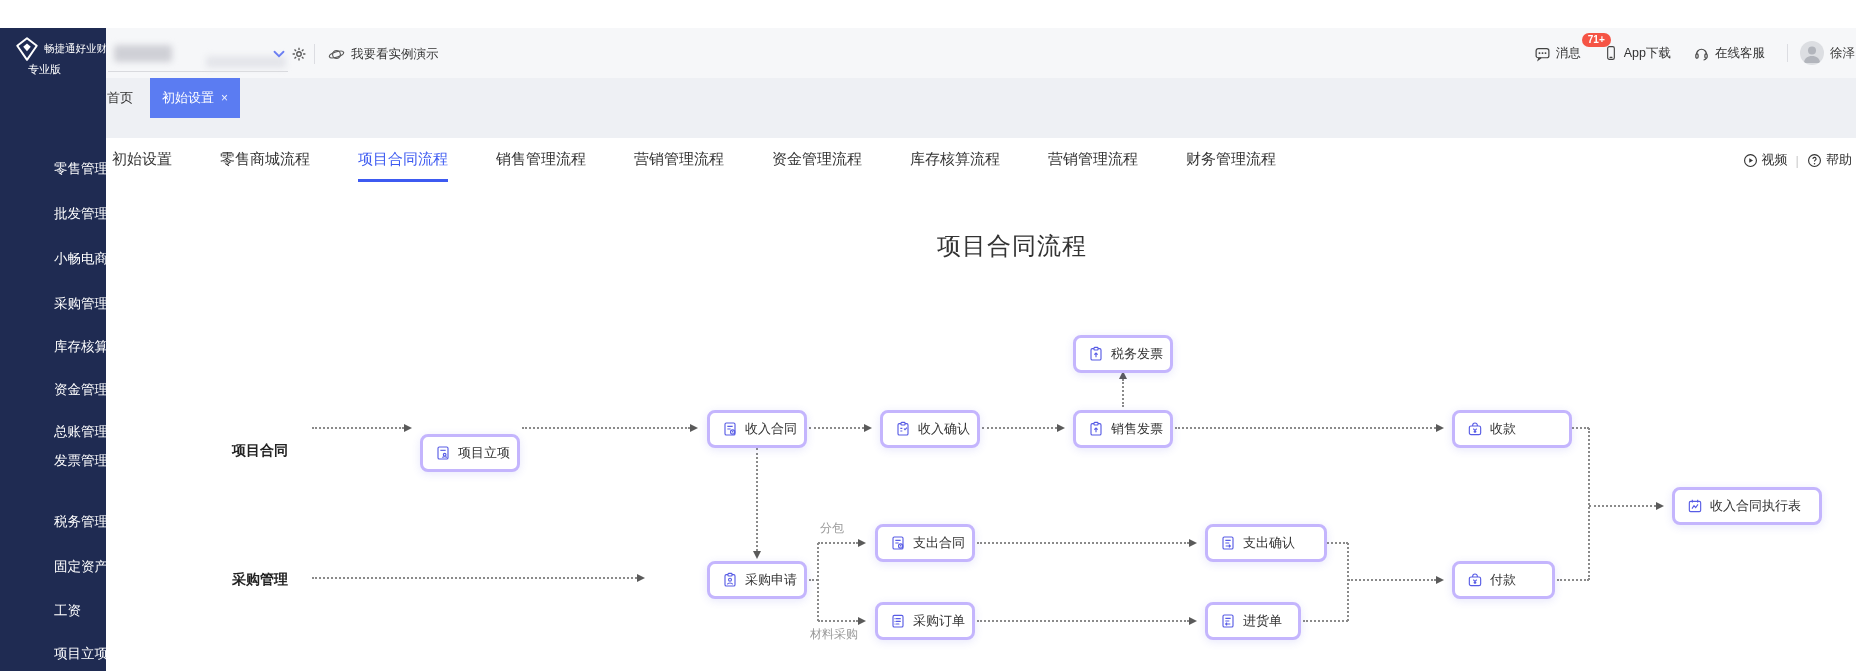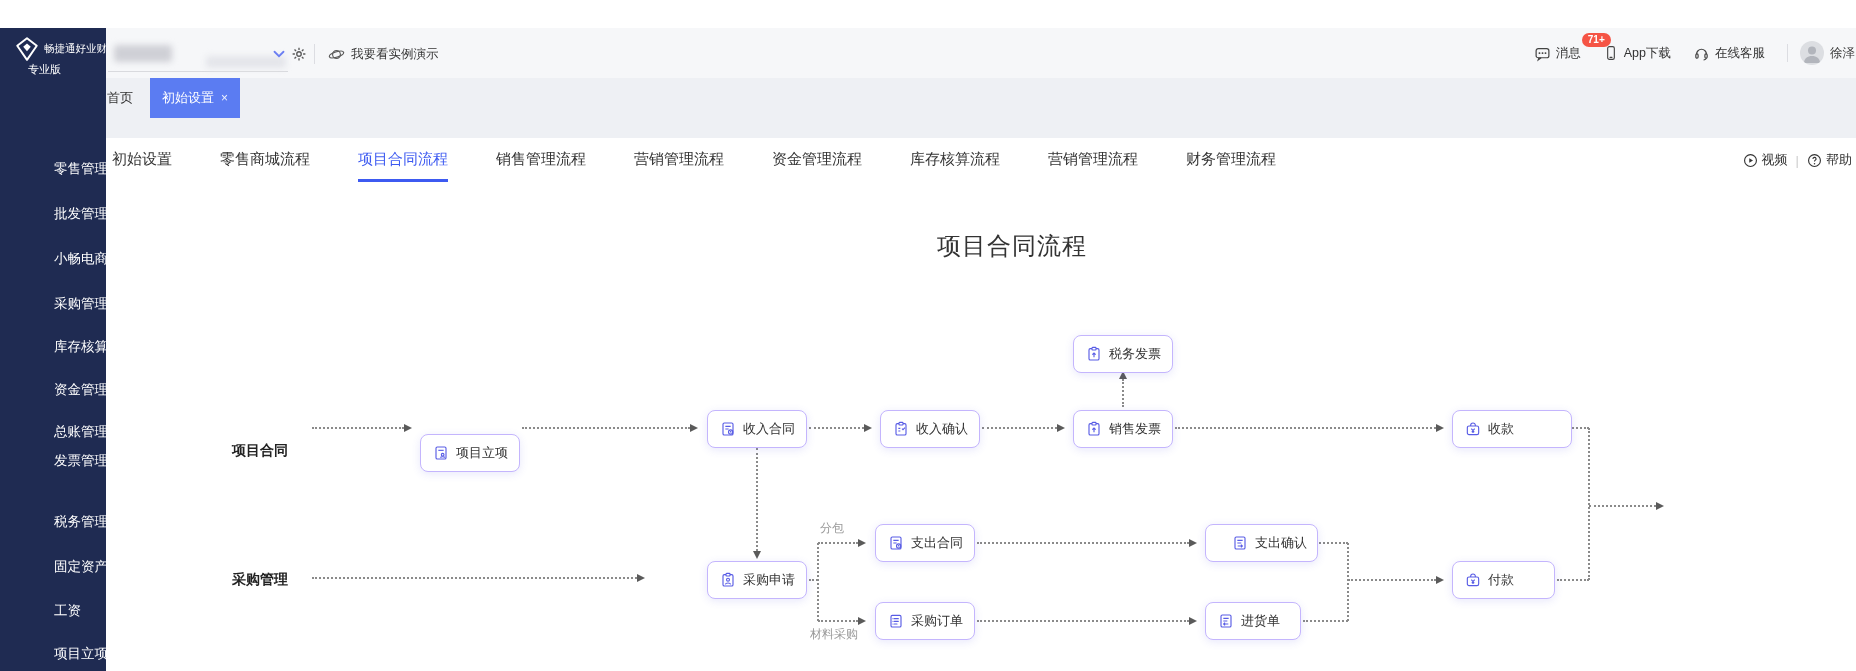--- a/index.html
+++ b/index.html
@@ -48,33 +48,33 @@
   .subtab.active { color:#3d5af1; border-bottom-color:#3d5af1; }
   .card-links { position:absolute; right:4px; top:138px; height:44px; display:flex; align-items:center; gap:8px; font-size:13px; color:#333; }
   .cl-item { display:flex; align-items:center; gap:4px; cursor:pointer; }
   .cl-sep { color:#ccc; }
 
   .flow-title { position:absolute; left:806px; top:230px; width:412px; text-align:center; font-size:24px; color:#333; font-weight:500; letter-spacing:1px; }
 
   
   .lane-label { position:absolute; font-size:14px; font-weight:bold; color:#222; }
   .edge-label { position:absolute; font-size:12px; color:#999; }
-  .node { position:absolute; height:38px; background:#fff; border:1px solid #c4b5fd; border-radius:8px; box-shadow:0 2px 8px rgba(90,94,230,.14); display:flex; align-items:center; gap:7px; padding:0 10px 0 12px; font-size:13px; color:#333; cursor:pointer; white-space:nowrap; }
+  .node { position:absolute; height:38px; background:#fff; border:3px solid #c4b5fd; border-radius:8px; box-shadow:0 2px 8px rgba(90,94,230,.14); display:flex; align-items:center; gap:7px; padding:0 10px 0 12px; font-size:13px; color:#333; cursor:pointer; white-space:nowrap; }
   .node svg { flex:0 0 auto; }
 
   #n-lixiang     { left:420px;  top:410px; width:100px;margin-top:24px; }
   #n-shouru-ht   { left:707px;  top:410px; width:100px; }
   #n-shouru-qr   { left:880px;  top:410px; width:100px; }
   #n-xiaoshou-fp { left:1073px; top:410px; width:100px; }
   #n-shuiwu-fp   { left:1073px; top:335px; width:100px; }
   #n-shoukuan    { left:1452px; top:410px; width:120px; }
   #n-zhixingbiao { left:1672px; top:487px; width:150px; }
   #n-caigou-sq   { left:707px;  top:561px; width:100px; }
   #n-zhichu-ht   { left:875px;  top:524px; width:100px; }
-  #n-zhichu-qr   { left:1205px; top:524px; width:113px;justify-content:flex-end; }
+  #n-zhichu-qr   { left:1205px; top:524px; width:122px; }
   #n-caigou-dd   { left:875px;  top:602px; width:100px; }
   #n-jinhuo      { left:1205px; top:602px; width:96px;  }
   #n-fukuan      { left:1452px; top:561px; width:103px; }
 
   .hl { position:absolute; height:0; border-top:2px dotted #8a8a8a; }
   .vl { position:absolute; width:0; border-left:2px dotted #8a8a8a; }
   .ar { position:absolute; width:0; height:0; border-top:4px solid transparent; border-bottom:4px solid transparent; border-left:8px solid #5a5a5a; }
   .au { position:absolute; width:0; height:0; border-left:4px solid transparent; border-right:4px solid transparent; border-bottom:8px solid #5a5a5a; }
   .ad { position:absolute; width:0; height:0; border-left:4px solid transparent; border-right:4px solid transparent; border-top:8px solid #5a5a5a; }
 </style>
@@ -294,20 +294,28 @@
     <span>税务发票</span>
   </div>
   <div class="node" id="n-shoukuan">
     <svg width="16" height="16" viewBox="0 0 24 24" fill="none" stroke="#585ce5" stroke-width="1.7">
       <rect x="3.5" y="7.5" width="17" height="13" rx="2.5"></rect>
         <path d="M8.5 7.5v-1a3.5 3.5 0 0 1 7 0v1"></path>
         <path d="M9.5 11.5l2.5 3 2.5-3 M12 14.5v3.5 M10 16h4"></path>
     </svg>
     <span>收款</span>
   </div>
+  <div class="node" id="n-zhixingbiao">
+    <svg width="16" height="16" viewBox="0 0 24 24" fill="none" stroke="#585ce5" stroke-width="1.7">
+      <rect x="3.5" y="5" width="17" height="15.5" rx="2"></rect>
+        <path d="M8 2.8v4 M16 2.8v4"></path>
+        <path d="M7.5 16l3-4.5 2.5 3 3.5-5"></path>
+    </svg>
+    <span>收入合同执行表</span>
+  </div>
   <div class="node" id="n-caigou-sq">
     <svg width="16" height="16" viewBox="0 0 24 24" fill="none" stroke="#585ce5" stroke-width="1.7">
       <rect x="4.5" y="4" width="15" height="17" rx="2"></rect>
         <rect x="9" y="2" width="6" height="4" rx="1" fill="#fff"></rect>
         <circle cx="12" cy="11.5" r="2.2"></circle>
         <path d="M8 18.5c.7-2.6 7.3-2.6 8 0"></path>
     </svg>
     <span>采购申请</span>
   </div>
   <div class="node" id="n-zhichu-ht">

